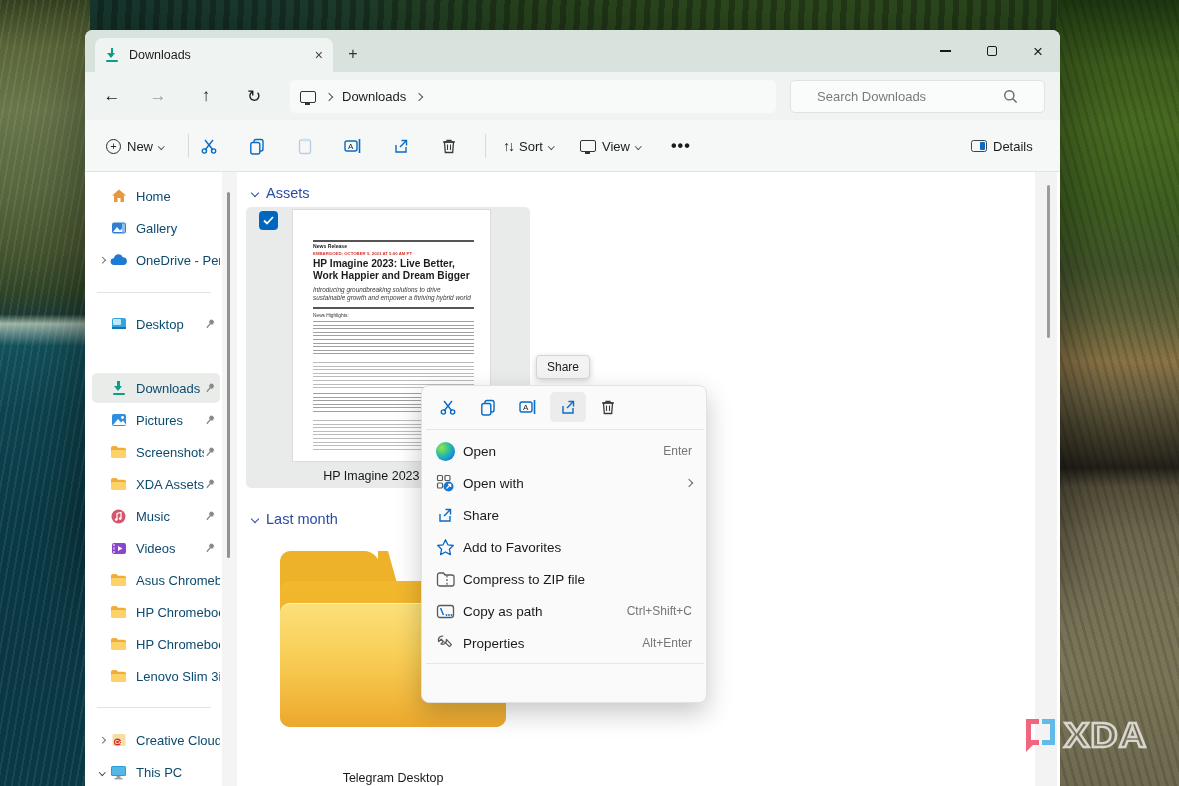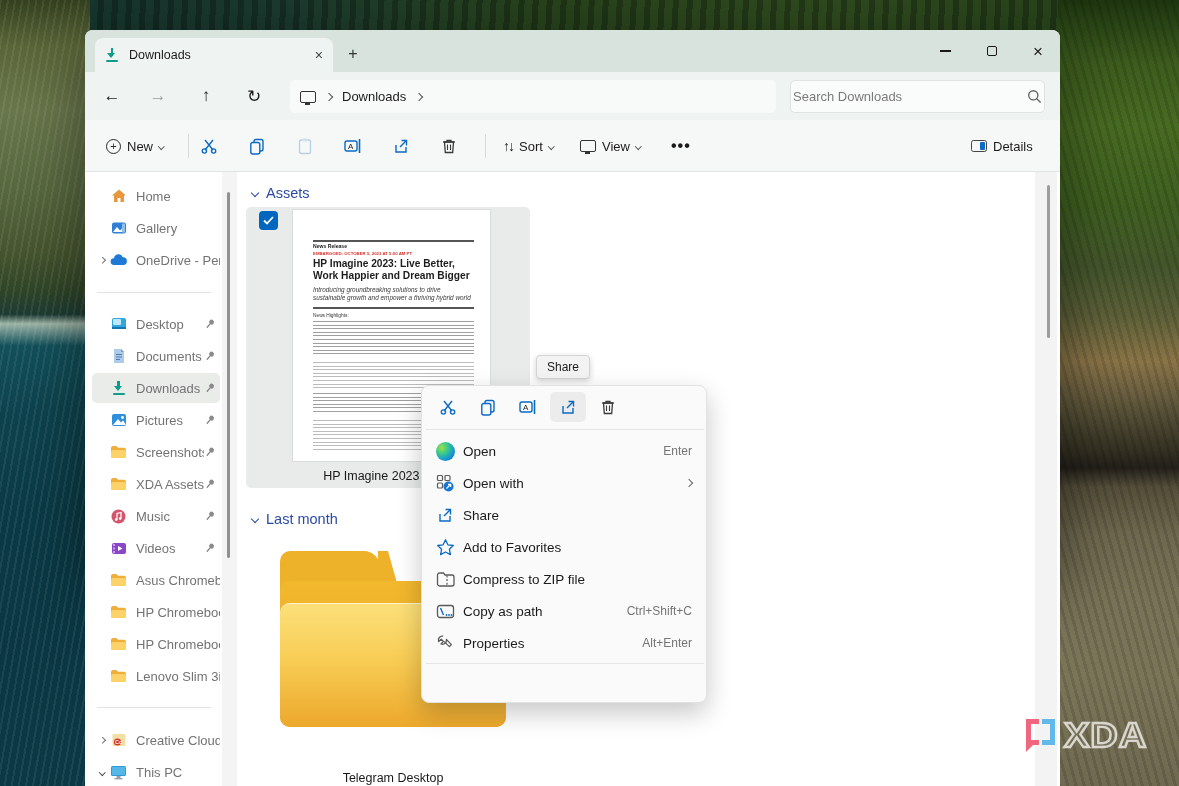--- a/index.html
+++ b/index.html
@@ -52,21 +52,21 @@
   #breadcrumb { left:205px; top:8px; width:486px; height:33px; background:rgba(255,255,255,.55);
     border-radius:5px; display:flex; align-items:center; padding:0 10px; gap:10px; }
   #breadcrumb .crumb { font-size:13px; color:#1b1b1b; }
   .mon-ico { width:16px; height:12px; border:1.4px solid #333; border-radius:2px; position:relative; }
   .mon-ico:after { content:""; position:absolute; left:4px; bottom:-3.4px; width:5px; height:2px; background:#333; }
   .chev { display:inline-block; width:6px; height:6px; border-right:1.4px solid #555; border-bottom:1.4px solid #555; }
   .chev-r { transform:rotate(-45deg); }
   .chev-d { transform:rotate(45deg); }
   .chev-sm { width:4.5px; height:4.5px; }
   #searchbox { left:705px; top:8px; width:255px; height:33px; background:rgba(255,255,255,.7);
-    border:1px solid #e0e3e1; border-radius:5px; display:flex; align-items:center; padding:0 2px; }
+    border:1px solid #e0e3e1; border-radius:5px; display:flex; align-items:center; padding:0 26px; }
   #searchbox input { flex:1; border:none; outline:none; background:transparent; font-size:13px; color:#333;
     font-family:"Liberation Sans",sans-serif; }
   #searchbox input::placeholder { color:#7a7a7a; }
 
   
   #toolbar { left:0; top:90px; width:100%; height:52px; background:#f6f8f7; border-bottom:1px solid #e2e4e3; }
   .tb-btn { top:10px; height:32px; display:flex; align-items:center; gap:6px; border-radius:4px;
     font-size:13px; color:#1b1b1b; padding:0 8px; }
   .tb-ico { top:14px; width:32px; height:24px; display:flex; align-items:center; justify-content:center; }
   .tb-sep { top:14px; width:1px; height:24px; background:#d7dad8; }
@@ -75,21 +75,21 @@
   .disabled-ico { opacity:.38; }
   .updown { font-size:14px; color:#1b1b1b; letter-spacing:-2px; }
   .dots { font-size:16px; color:#1b1b1b; letter-spacing:1px; font-weight:bold; }
   .details-ico { width:16px; height:12px; border:1.3px solid #444; border-radius:2.5px; position:relative; }
   .details-ico:after { content:""; position:absolute; right:1px; top:1px; bottom:1px; width:5px; background:#0b6ac4; border-radius:1px; }
 
   
   #bodyrow { left:0; top:142px; width:100%; height:614px; background:#fff; }
   #side-gutter { left:137px; top:0; width:15px; height:100%; background:#f3f4f3; }
   #side-thumb { left:5px; top:20px; width:3px; height:366px; background:#8f938f; border-radius:2px; }
-  .srow { left:7px; width:128px; height:30px; border-radius:5px; display:flex; align-items:center; font-size:13px; color:#737373; }
+  .srow { left:7px; width:128px; height:30px; border-radius:5px; display:flex; align-items:center; font-size:13px; color:#0c4a6e; }
   .srow.selected { background:#eaecea; }
   .srow .exp { width:16px; display:flex; justify-content:center; margin-left:2px; }
   .srow .noexp { width:18px; }
   .srow .sic { width:17px; height:17px; margin-right:9px; display:flex; align-items:center; justify-content:center; flex:none; }
   .srow .slabel { white-space:nowrap; overflow:hidden; flex:1; }
   .srow .pin { width:14px; flex:none; margin-right:2px; }
   .sdivider { left:12px; width:114px; height:1px; background:#e1e3e1; }
 
   
   #content { left:152px; top:0; width:798px; height:614px; background:#fff; }
@@ -329,39 +329,20 @@
           </span>
           <span class="slabel">Desktop</span>
           <span class="pin">
             <svg width="12" height="12" viewBox="0 0 12 12" style="transform:rotate(40deg)">
                 <circle cx="6" cy="3.6" r="2.4" fill="#8a8a8a"></circle>
                 <rect x="5.3" y="5.5" width="1.4" height="5.5" rx=".7" fill="#8a8a8a"></rect>
               </svg>
           </span>
         </div>
 
-        <div class="abs srow" style="top:169px">
-          <span class="noexp"></span>
-          <span class="sic">
-            <svg width="14" height="16" viewBox="0 0 14 16">
-                <path d="M2 1 h7 l3 3 v11 H2 Z" fill="#aecbe8"></path>
-                <path d="M9 1 l3 3 h-3 Z" fill="#6d9fce"></path>
-                <rect x="4" y="6" width="6" height="1" fill="#4d7eae"></rect>
-                <rect x="4" y="8.5" width="6" height="1" fill="#4d7eae"></rect>
-                <rect x="4" y="11" width="4" height="1" fill="#4d7eae"></rect>
-              </svg>
-          </span>
-          <span class="slabel">Documents</span>
-          <span class="pin">
-            <svg width="12" height="12" viewBox="0 0 12 12" style="transform:rotate(40deg)">
-                <circle cx="6" cy="3.6" r="2.4" fill="#8a8a8a"></circle>
-                <rect x="5.3" y="5.5" width="1.4" height="5.5" rx=".7" fill="#8a8a8a"></rect>
-              </svg>
-          </span>
-        </div>
 
         <div class="abs srow selected" style="top:201px">
           <span class="noexp"></span>
           <span class="sic">
             <span class="dl-glyph">
                 <span class="arr"></span>
                 <span class="base"></span>
               </span>
           </span>
           <span class="slabel">Downloads</span>

